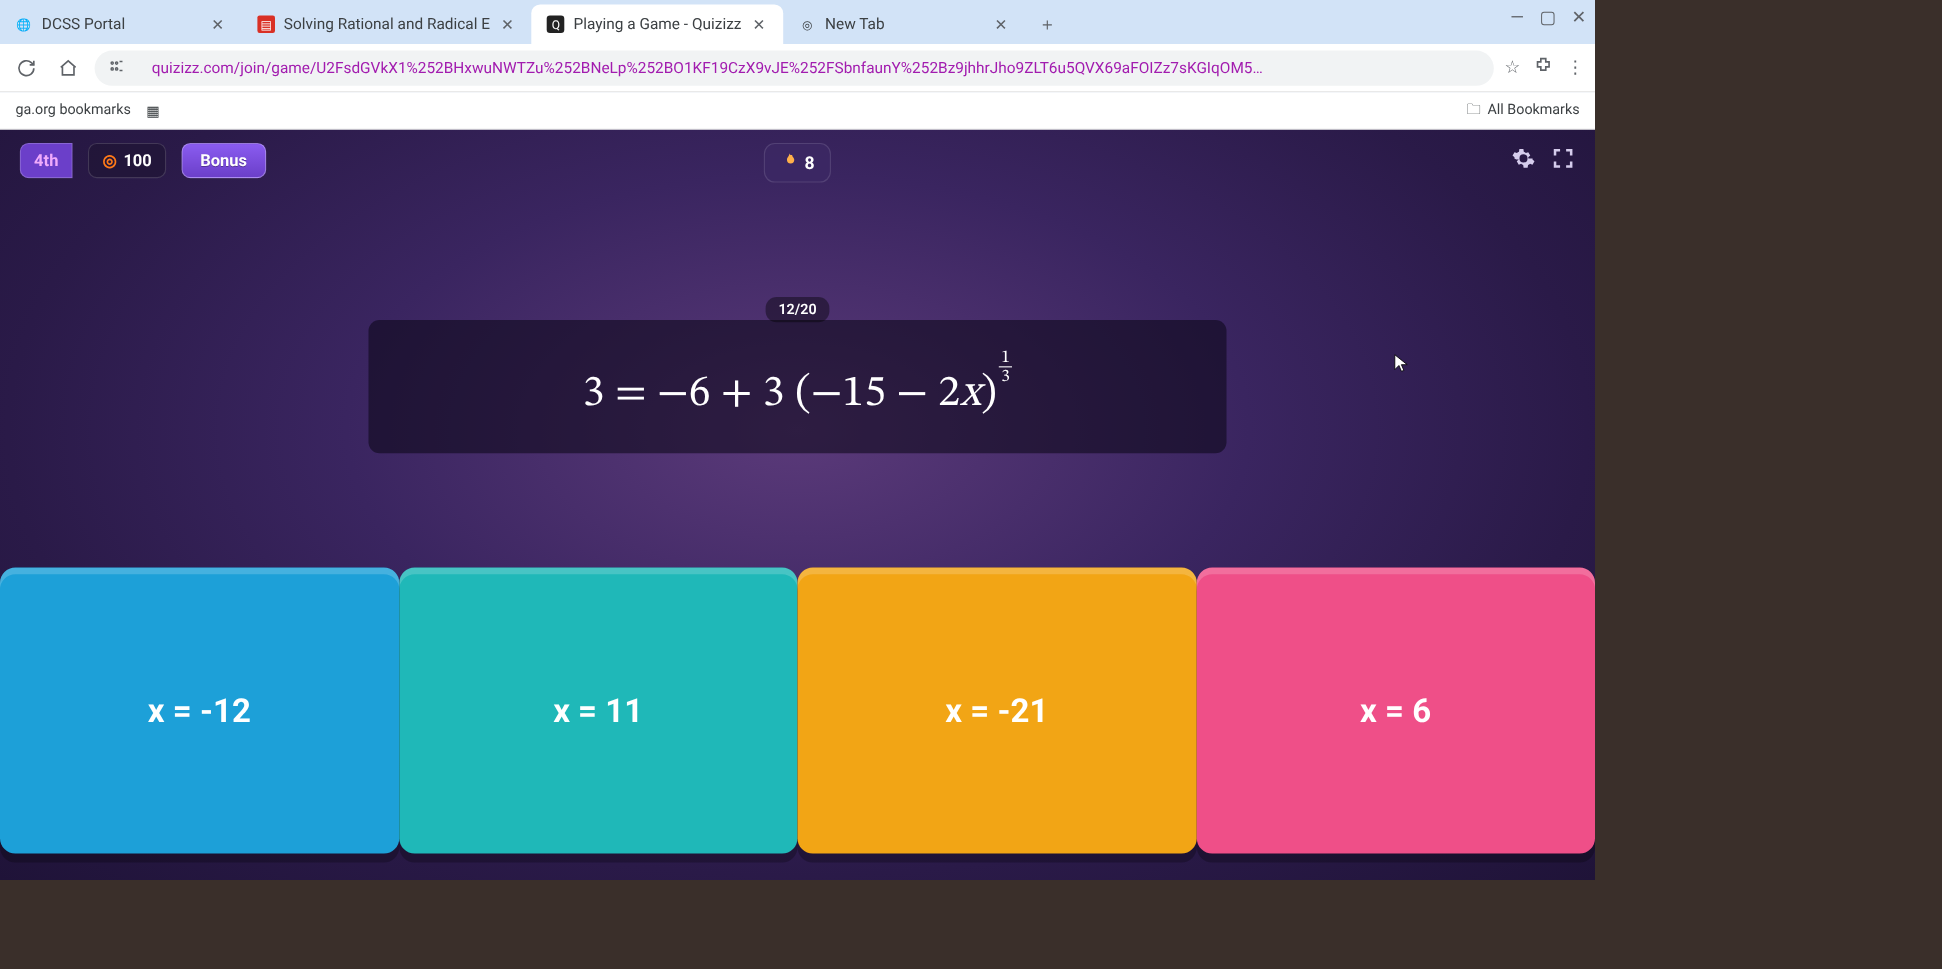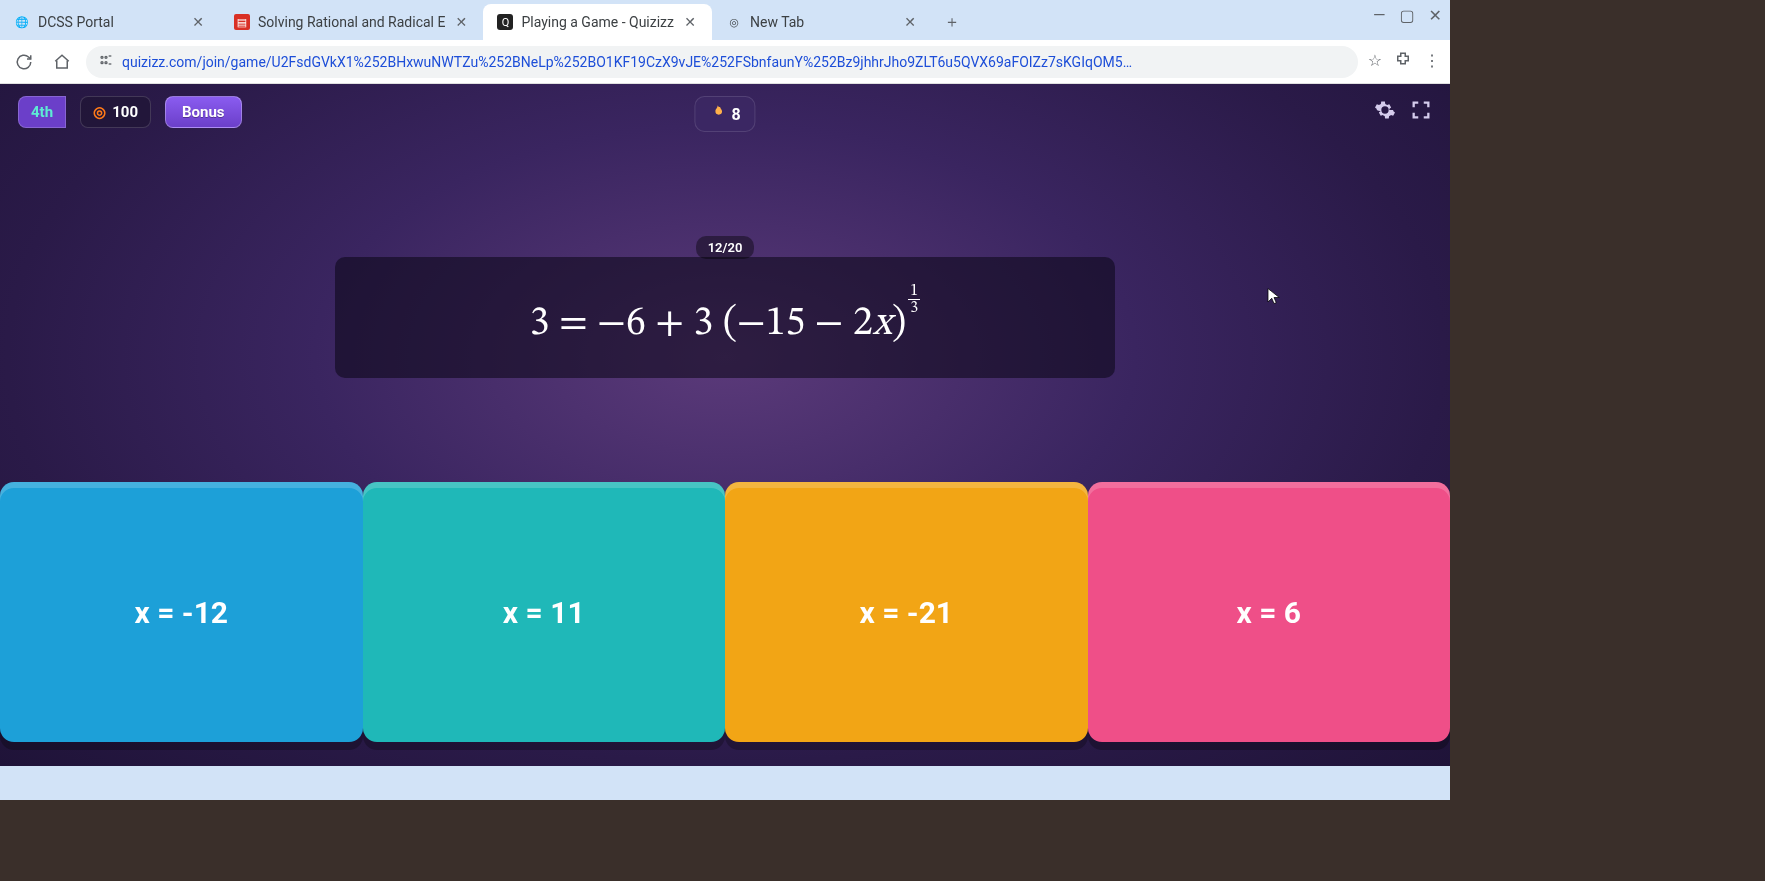--- a/index.html
+++ b/index.html
@@ -80,23 +80,23 @@
     color: #5f6368; cursor:pointer;
   }
   .addr-bar {
     flex: 1;
     height: 32px;
     background: #f1f3f4;
     border-radius: 16px;
     display: flex;
     align-items: center;
     padding: 0 12px;
-    color: #1d4ed8;
+    color: #a21caf;
     font-size: 14px;
-    gap: 8px;
+    gap: 24px;
   }
   .addr-url { flex:1; white-space: nowrap; overflow:hidden; text-overflow:ellipsis; }
   .addr-actions { display:flex; gap:12px; color:#5f6368; }
   .addr-actions > * { cursor:pointer; }
 
   
   .bookmarks-bar {
     height: 34px;
     background: #fff;
     display:flex; align-items:center;
@@ -115,21 +115,21 @@
     background: radial-gradient(ellipse at 50% 40%, #5b3a7a 0%, #3a2560 40%, #2a1a48 70%, #1f1338 100%);
     overflow: hidden;
   }
   .game-topbar {
     display:flex; align-items:center;
     padding: 12px 18px;
     gap: 14px;
   }
   .rank-pill {
     background: #6b3fc9;
-    color: #5eead4;
+    color: #f0abfc;
     font-weight: 700;
     font-size: 15px;
     padding: 6px 12px;
     border-radius: 8px 0 0 8px;
     border: 1px solid rgba(255,255,255,.2);
   }
   .score-pill {
     background: rgba(30,20,50,.6);
     color: #fff;
     font-weight: 700;
@@ -292,20 +292,28 @@
       <span>☆</span>
       <span>
         <svg width="18" height="18" viewBox="0 0 24 24" fill="none" stroke="currentColor" stroke-width="2">
             <path d="M9 3h6v4h4v6h-4v4H9v-4H5V7h4z"></path>
           </svg>
       </span>
       <span>⋮</span>
     </div>
   </div>
 
+  <div class="bookmarks-bar">
+    <span>ga.org bookmarks</span>
+    <span style="letter-spacing:-2px;">▦</span>
+    <span class="bm-right">
+      <span>🗀</span>
+      <span>All Bookmarks</span>
+    </span>
+  </div>
 
   <div class="game-viewport">
 
     <div class="game-topbar">
       <div class="rank-pill">4th</div>
       <div class="score-pill">
         <span class="target-icon">◎</span>
         <span>100</span>
       </div>
       <div class="bonus-pill">Bonus</div>

